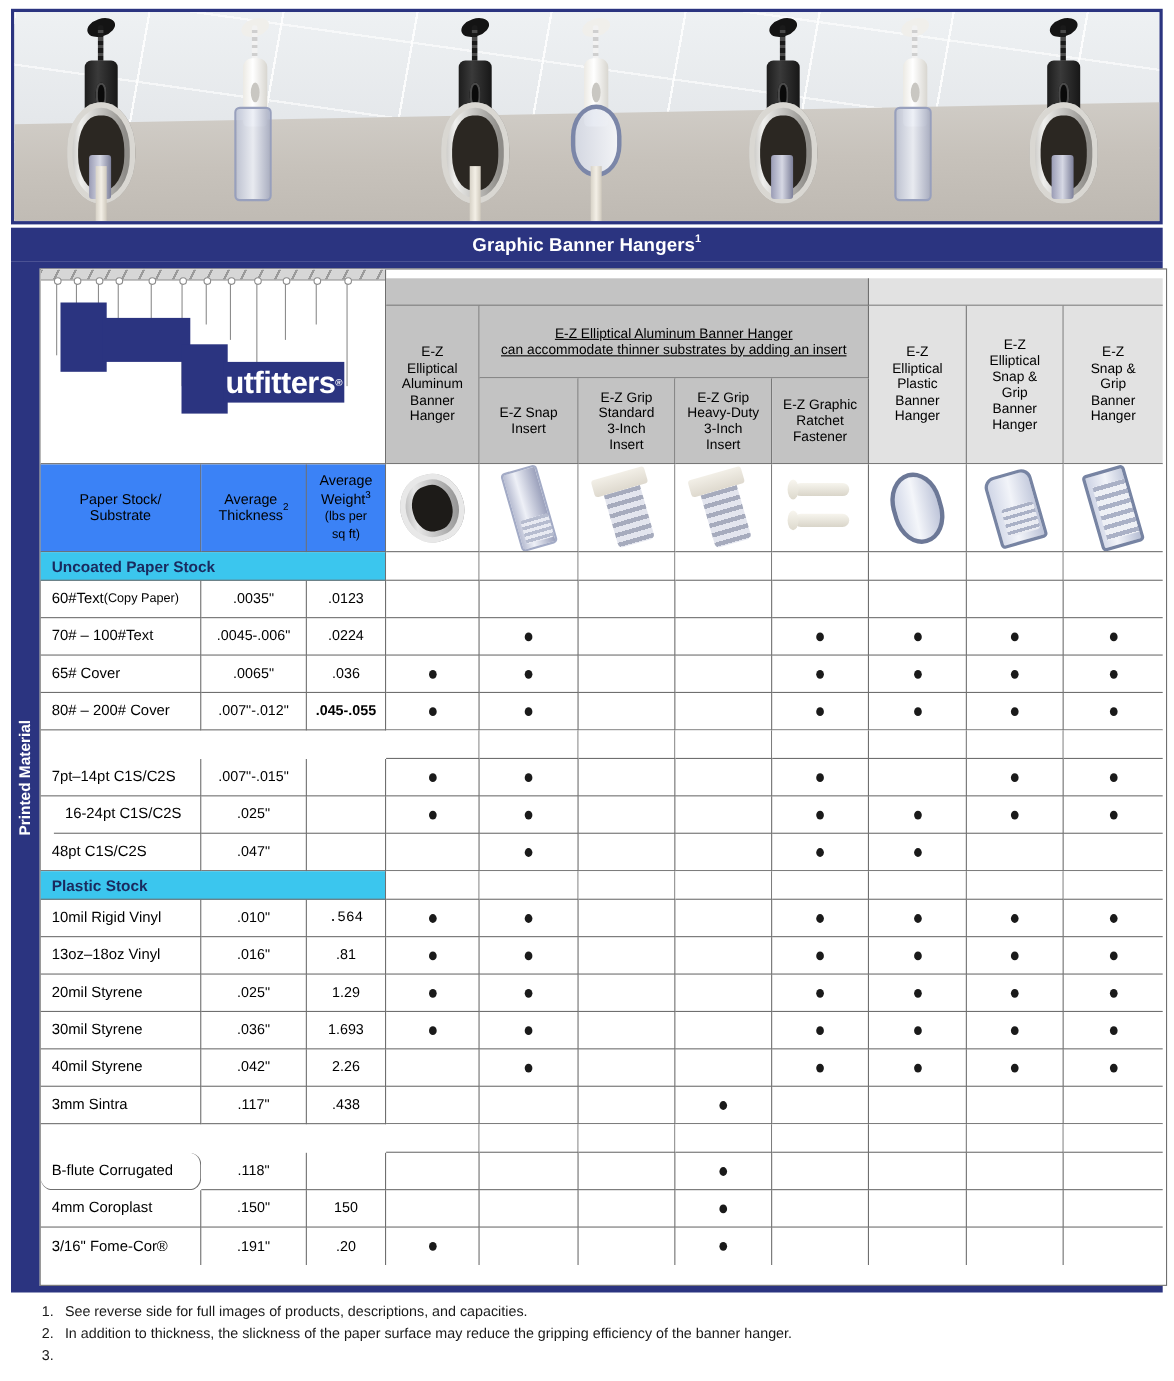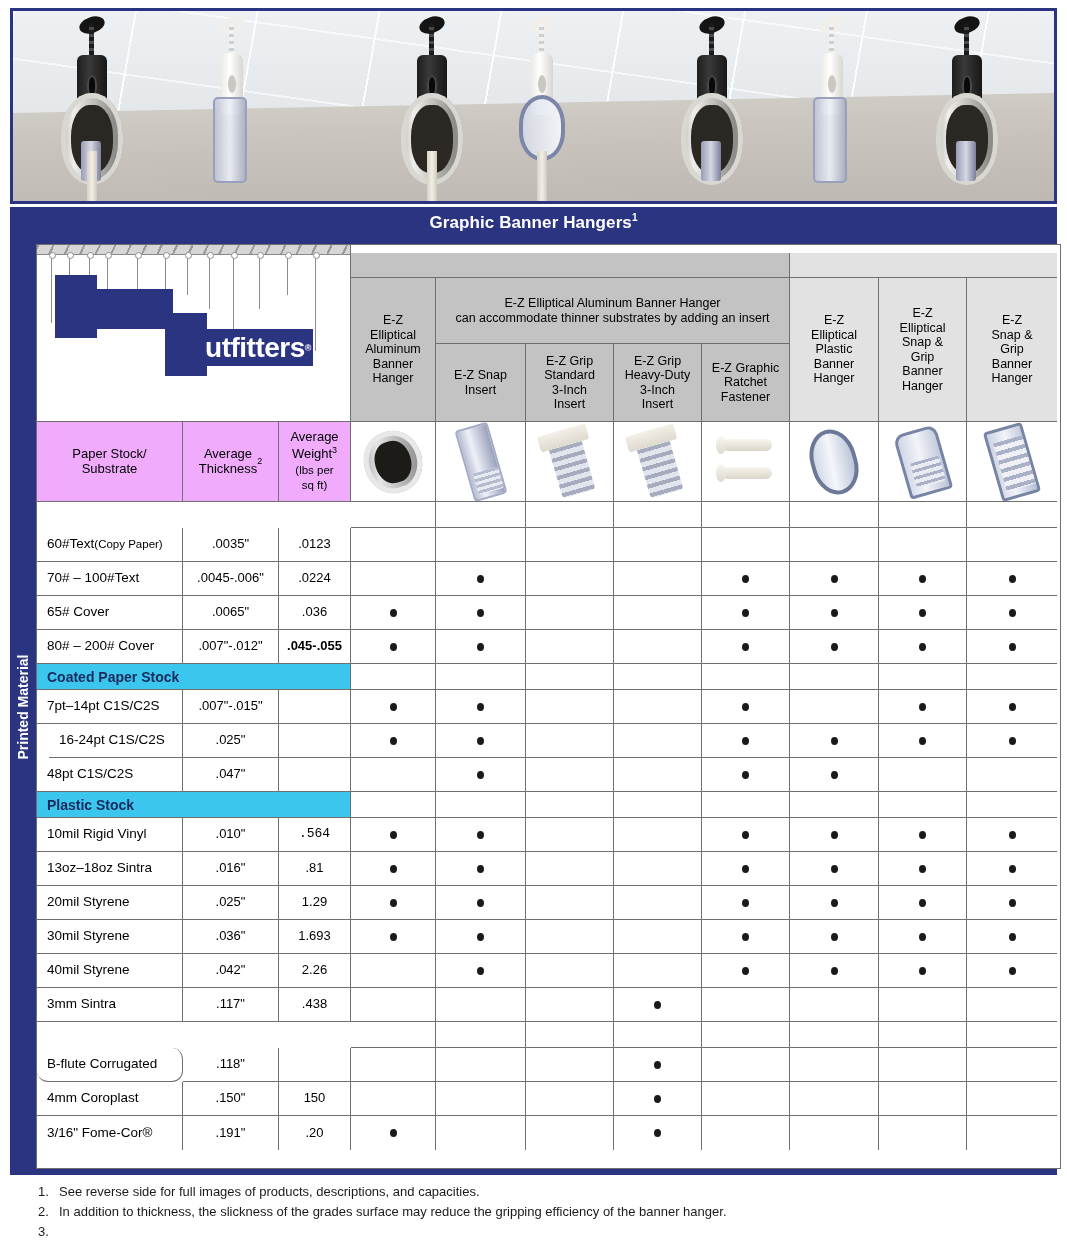--- a/index.html
+++ b/index.html
@@ -180,21 +180,21 @@
   }
   .hdr-sub.light{ background:#e2e2e2; }
   .hdr-note{
     background:#c3c3c3; font-size:12.5px; line-height:1.2;
     border-right:1px solid #6f6f6f; border-bottom:1px solid #6f6f6f;
     display:flex; align-items:center; justify-content:center; text-align:center;
     padding:2px 6px;
   }
 
   .col-hdr{
-    font-size:13px; line-height:1.15; background:#f0abfc;
+    font-size:13px; line-height:1.15; background:#3b82f6;
     border-right:1px solid #6f6f6f; border-bottom:1px solid #6f6f6f;
     display:flex; align-items:center; justify-content:center; text-align:center;
     padding:2px 4px;
   }
   .col-hdr sup{ font-size:9px; }
   .col-hdr .sm{ font-size:11.5px; }
 
   .prodimg{
     border-right:1px solid #6f6f6f; border-bottom:1px solid #6f6f6f;
     position:relative; overflow:hidden; background:#fff;
@@ -388,21 +388,21 @@
       <div class="logo-wire" style="left:278px;height:96px"></div>
   <div class="logo-tile logo-c"></div>
   <div class="logo-tile logo-eiling"></div>
   <div class="logo-tile logo-o"></div>
   <div class="logo-tile logo-utfitters">utfitters<sup>®</sup></div>
   <div class="logo-tag"></div>
 </div>
     <div class="hdr-group" style="grid-column:4/9;grid-row:2/3;"></div>
     <div class="hdr-group plastic" style="grid-column:9/12;grid-row:2/3;border-right:none;"></div>
     <div class="hdr-sub" style="grid-column:4/5;grid-row:3/5;">E-Z<br>Elliptical<br>Aluminum<br>Banner<br>Hanger</div>
-    <div class="hdr-note" style="grid-column:5/9;grid-row:3/4;">E-Z Elliptical Aluminum Banner Hanger<br>can accommodate thinner substrates by adding an insert</div>
+    <div class="hdr-note" style="grid-column:5/9;grid-row:3/4;text-decoration:underline;">E-Z Elliptical Aluminum Banner Hanger<br>can accommodate thinner substrates by adding an insert</div>
     <div class="hdr-sub" style="grid-column:5/6;grid-row:4/5;">E-Z Snap<br>Insert</div>
     <div class="hdr-sub" style="grid-column:6/7;grid-row:4/5;">E-Z Grip<br>Standard<br>3-Inch<br>Insert</div>
     <div class="hdr-sub" style="grid-column:7/8;grid-row:4/5;">E-Z Grip<br>Heavy-Duty<br>3-Inch<br>Insert</div>
     <div class="hdr-sub" style="grid-column:8/9;grid-row:4/5;">E-Z Graphic<br>Ratchet<br>Fastener</div>
     <div class="hdr-sub light" style="grid-column:9/10;grid-row:3/5;">E-Z<br>Elliptical<br>Plastic<br>Banner<br>Hanger</div>
     <div class="hdr-sub light" style="grid-column:10/11;grid-row:3/5;">E-Z<br>Elliptical<br>Snap &amp;<br>Grip<br>Banner<br>Hanger</div>
     <div class="hdr-sub light" style="grid-column:11/12;grid-row:3/5;border-right:none;">E-Z<br>Snap &amp;<br>Grip<br>Banner<br>Hanger</div>
     <div class="col-hdr" style="grid-column:1/2;grid-row:5/6;">Paper Stock/<br>Substrate</div>
     <div class="col-hdr" style="grid-column:2/3;grid-row:5/6;">Average<br>Thickness<sup>2</sup></div>
     <div class="col-hdr" style="grid-column:3/4;grid-row:5/6;">
@@ -434,20 +434,21 @@
     </div>
     <div class="prodimg" style="grid-column:9/10;grid-row:5/6;">
       <div class="pi pi-oval"></div>
     </div>
     <div class="prodimg" style="grid-column:10/11;grid-row:5/6;">
       <div class="pi pi-sg"></div>
     </div>
     <div class="prodimg" style="grid-column:11/12;grid-row:5/6;border-right:none;">
       <div class="pi pi-snap"></div>
     </div>
+    <div class="sec-hdr" style="grid-column:1/4;grid-row:6/7;">Uncoated Paper Stock</div>
     <div class="sec-blank" style="grid-column:4/5;grid-row:6/7;"></div>
     <div class="sec-blank" style="grid-column:5/6;grid-row:6/7;"></div>
     <div class="sec-blank" style="grid-column:6/7;grid-row:6/7;"></div>
     <div class="sec-blank" style="grid-column:7/8;grid-row:6/7;"></div>
     <div class="sec-blank" style="grid-column:8/9;grid-row:6/7;"></div>
     <div class="sec-blank" style="grid-column:9/10;grid-row:6/7;"></div>
     <div class="sec-blank" style="grid-column:10/11;grid-row:6/7;"></div>
     <div class="sec-blank" style="grid-column:11/12;grid-row:6/7;border-right:none;"></div>
     <div class="cell name-cell" style="grid-column:1/2;grid-row:7/8;">60#Text<span class="small"> (Copy Paper)</span></div>
     <div class="cell" style="grid-column:2/3;grid-row:7/8;">.0035"</div>
@@ -520,21 +521,20 @@
     </div>
     <div class="cell" style="grid-column:9/10;grid-row:10/11;">
       <span class="dot"></span>
     </div>
     <div class="cell" style="grid-column:10/11;grid-row:10/11;">
       <span class="dot"></span>
     </div>
     <div class="cell" style="grid-column:11/12;grid-row:10/11;border-right:none;">
       <span class="dot"></span>
     </div>
-    <div class="sec-hdr" style="grid-column:1/4;grid-row:11/12;">Coated Paper Stock</div>
     <div class="sec-blank" style="grid-column:4/5;grid-row:11/12;"></div>
     <div class="sec-blank" style="grid-column:5/6;grid-row:11/12;"></div>
     <div class="sec-blank" style="grid-column:6/7;grid-row:11/12;"></div>
     <div class="sec-blank" style="grid-column:7/8;grid-row:11/12;"></div>
     <div class="sec-blank" style="grid-column:8/9;grid-row:11/12;"></div>
     <div class="sec-blank" style="grid-column:9/10;grid-row:11/12;"></div>
     <div class="sec-blank" style="grid-column:10/11;grid-row:11/12;"></div>
     <div class="sec-blank" style="grid-column:11/12;grid-row:11/12;border-right:none;"></div>
     <div class="cell name-cell" style="grid-column:1/2;grid-row:12/13;">7pt–14pt C1S/C2S</div>
     <div class="cell" style="grid-column:2/3;grid-row:12/13;">.007"-.015"</div>
@@ -622,21 +622,21 @@
     </div>
     <div class="cell" style="grid-column:9/10;grid-row:16/17;">
       <span class="dot"></span>
     </div>
     <div class="cell" style="grid-column:10/11;grid-row:16/17;">
       <span class="dot"></span>
     </div>
     <div class="cell" style="grid-column:11/12;grid-row:16/17;border-right:none;">
       <span class="dot"></span>
     </div>
-    <div class="cell name-cell" style="grid-column:1/2;grid-row:17/18;">13oz–18oz Sintra</div>
+    <div class="cell name-cell" style="grid-column:1/2;grid-row:17/18;">13oz–18oz Vinyl</div>
     <div class="cell" style="grid-column:2/3;grid-row:17/18;">.016"</div>
     <div class="cell" style="grid-column:3/4;grid-row:17/18;">.81</div>
     <div class="cell" style="grid-column:4/5;grid-row:17/18;">
       <span class="dot"></span>
     </div>
     <div class="cell" style="grid-column:5/6;grid-row:17/18;">
       <span class="dot"></span>
     </div>
     <div class="cell" style="grid-column:6/7;grid-row:17/18;"></div>
     <div class="cell" style="grid-column:7/8;grid-row:17/18;"></div>
@@ -783,18 +783,18 @@
     <div class="cell" style="grid-column:11/12;grid-row:25/26;border-right:none;border-bottom:none;"></div>
   </div>
 
 <div class="footnotes" id="footnotes">
     <div class="footnote">
      <span class="fn-num">1.</span>
      <span>See reverse side for full images of products, descriptions, and capacities.</span>
    </div>
     <div class="footnote">
      <span class="fn-num">2.</span>
-     <span>In addition to thickness, the slickness of the grades surface may reduce the gripping efficiency of the banner hanger.</span>
+     <span>In addition to thickness, the slickness of the paper surface may reduce the gripping efficiency of the banner hanger.</span>
    </div>
     <div class="footnote">
      <span class="fn-num">3.</span>
    </div>
   </div>
 
 </body></html>

